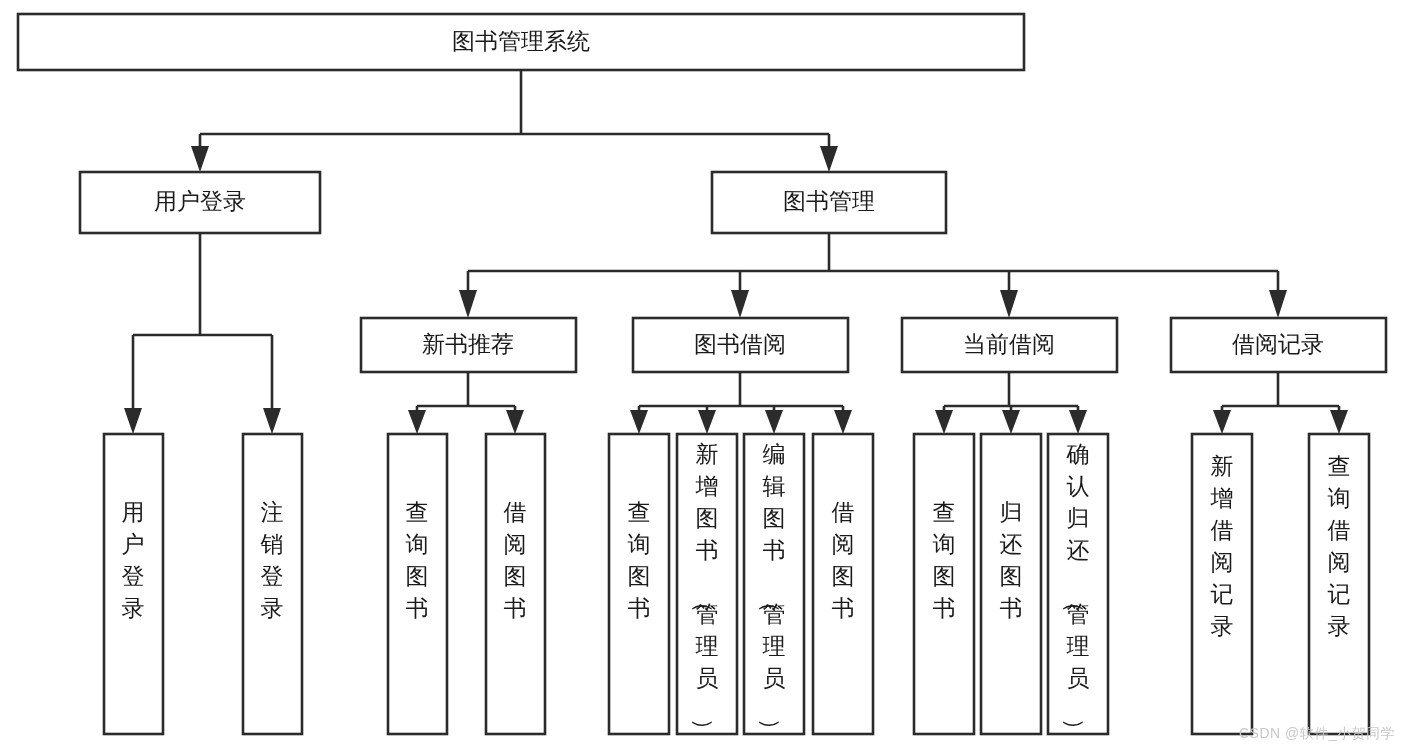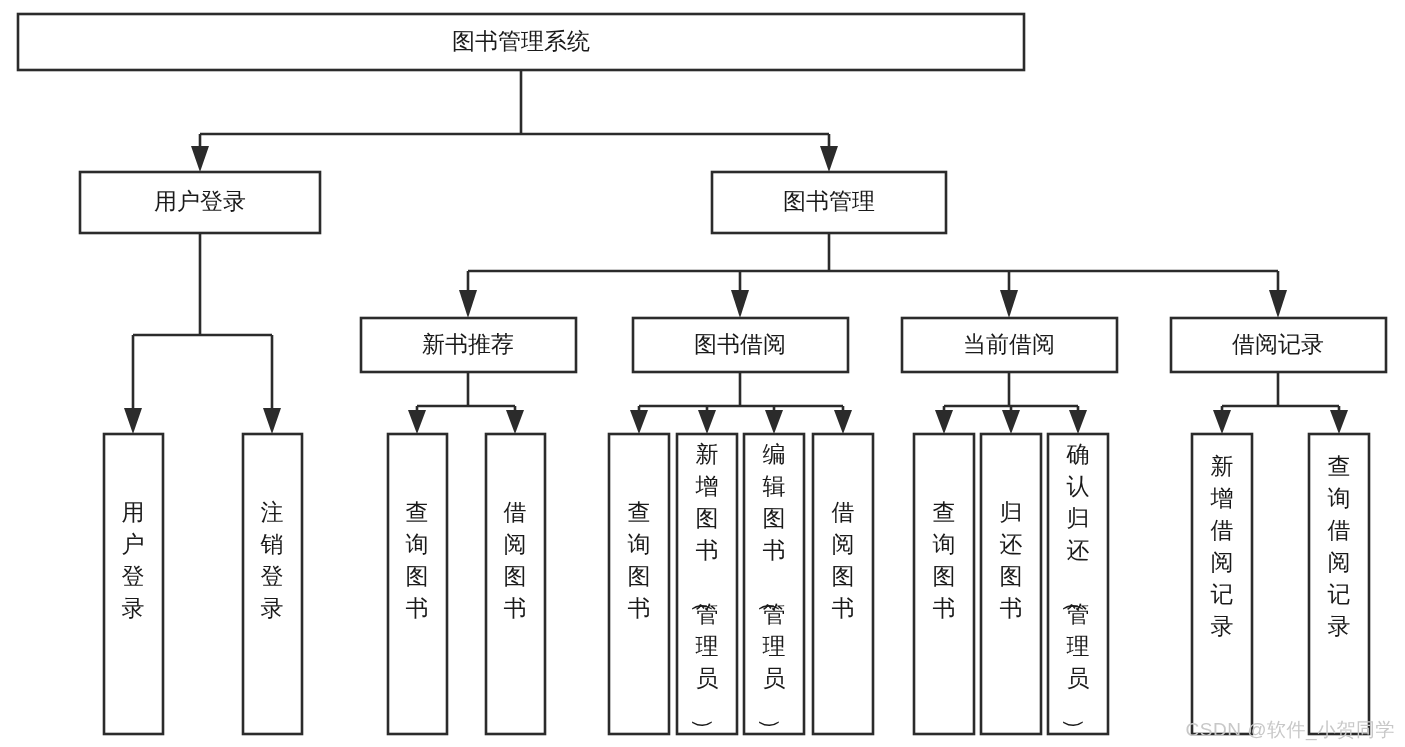--- a/index.html
+++ b/index.html
@@ -52,21 +52,21 @@
     font-family: "Liberation Sans", "DejaVu Sans", sans-serif;
     font-size: 23px;
     fill: #1a1a1a;
     text-anchor: middle;
   }
   .watermark {
     position: absolute;
     right: 10px;
     bottom: 4px;
     font-family: "Liberation Sans", "DejaVu Sans", sans-serif;
-    font-size: 19px;
+    font-size: 14px;
     color: #c8c8c8;
     white-space: nowrap;
     letter-spacing: 0.5px;
     user-select: none;
   }
 </style>
 </head>
 <body>
 
 <div id="diagram-root">

